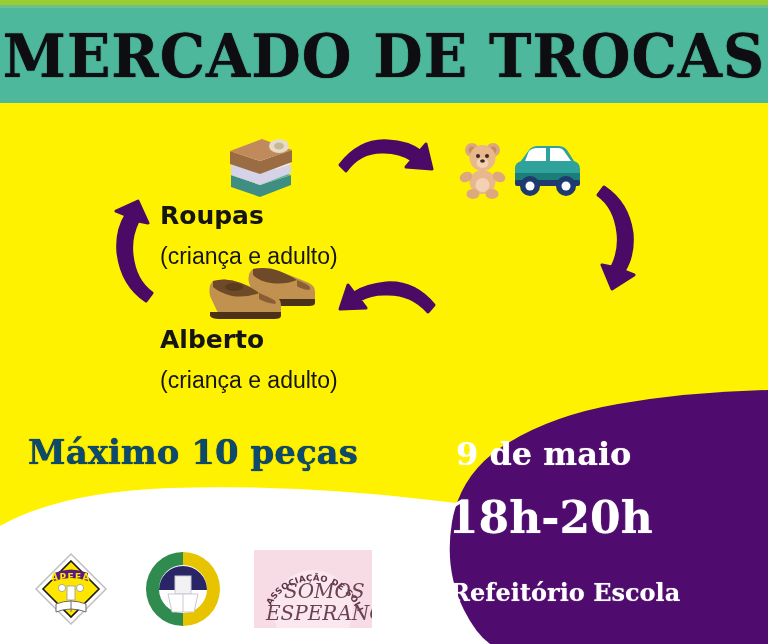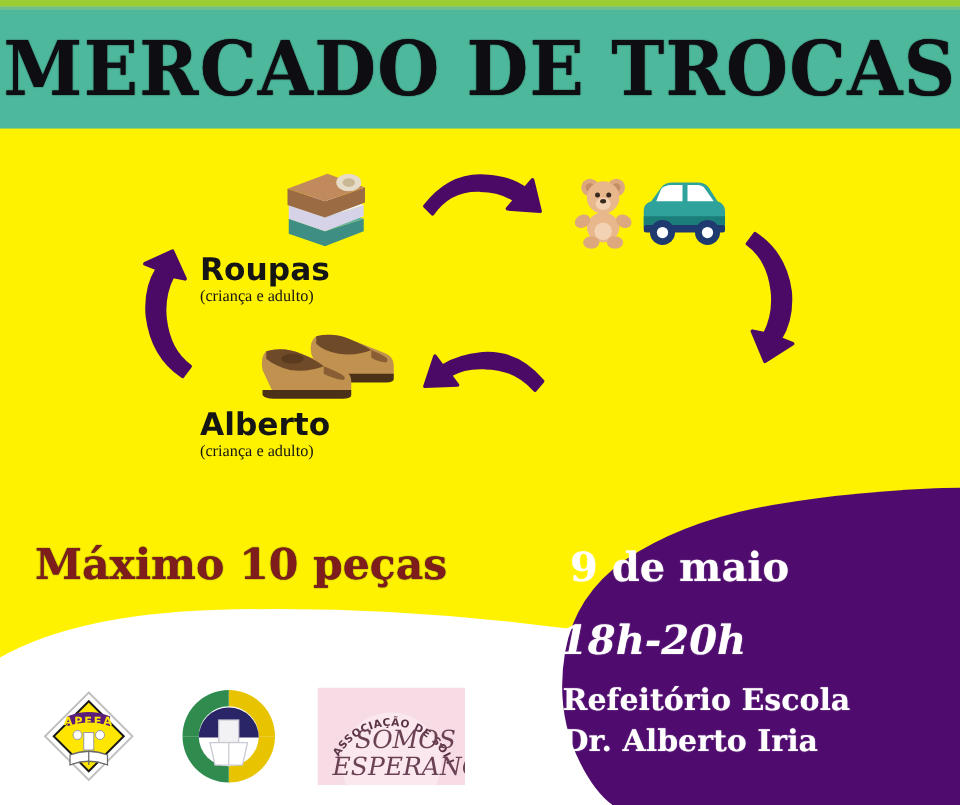--- a/index.html
+++ b/index.html
@@ -61,26 +61,26 @@
   }
   .node .label{
     font-family:"DejaVu Sans", sans-serif;
     font-weight:600;
     font-size:25px;
     color:#151515;
     line-height:1.05;
     white-space:nowrap;
   }
   .node .sub{
-    font-family:Liberation Serif, serif;
-    font-size:13px;
+    font-family:Liberation Sans, sans-serif;
+    font-size:23px;
     color:#151515;
     line-height:1.1;
     white-space:nowrap;
-    margin-top:1px;
+    margin-top:15px;
   }
 
   .node-roupas{left:160px;top:26px;width:200px;}
   .node-brinquedos{left:418px;top:26px;width:200px;}
   .node-livros{left:438px;top:150px;width:160px;}
   .node-sapatos{left:160px;top:150px;width:200px;}
 
   
   .ico-clothes{width:78px;height:66px;}
   
@@ -96,21 +96,21 @@
   .arrow-right{left:588px;top:72px;}
   .arrow-bottom{left:330px;top:160px;}
   .arrow-left{left:106px;top:90px;}
 
   
   .maximo{
     position:absolute;left:28px;top:432px;
     font-family:"DejaVu Serif", serif;
     font-weight:bold;
     font-size:34px;
-    color:#7f1d1d;
+    color:#0c4a6e;
     letter-spacing:0px;
     white-space:nowrap;
     text-shadow:0 0 1px #101014;
   }
 
   
   .white-wave{
     position:absolute;left:0;bottom:0;width:768px;height:170px;
   }
 
@@ -138,21 +138,21 @@
   .blob-line{
     font-family:"DejaVu Serif", serif;
     font-weight:bold;
     color:#ffffff;
     text-align:center;
     white-space:nowrap;
     line-height:1;
     text-shadow:0 0 1px rgba(255,255,255,.6);
   }
   .blob-date{font-size:32px;margin-bottom:26px;padding-left:18px;}
-  .blob-time{font-size:32px;margin-bottom:20px;padding-left:10px;font-style:italic;}
+  .blob-time{font-size:44px;margin-bottom:41px;padding-left:10px;}
   .blob-place1{font-size:24px;margin-bottom:9px;padding-left:12px;}
   .blob-place2{font-size:24px;padding-left:12px;}
 </style>
 </head>
 <body>
 
 <div id="poster">
 
   <div class="top-strip"></div>
   <div class="top-strip2"></div>
@@ -322,16 +322,15 @@
   </div>
 
   <svg class="purple-blob" viewBox="0 0 330 254" preserveAspectRatio="none">
     <path d="M330 254 L330 0 Q250 2 180 14 Q110 26 62 58 Q22 86 14 132 Q6 180 26 220 Q38 244 52 254 Z" fill="#4F0B6E"></path>
   </svg>
 
   <div class="blob-text">
     <div class="blob-line blob-date">9 de maio</div>
     <div class="blob-line blob-time">18h-20h</div>
     <div class="blob-line blob-place1">Refeitório Escola</div>
-    <div class="blob-line blob-place2">Dr. Alberto Iria</div>
   </div>
 
 </div>
 
 </body></html>

